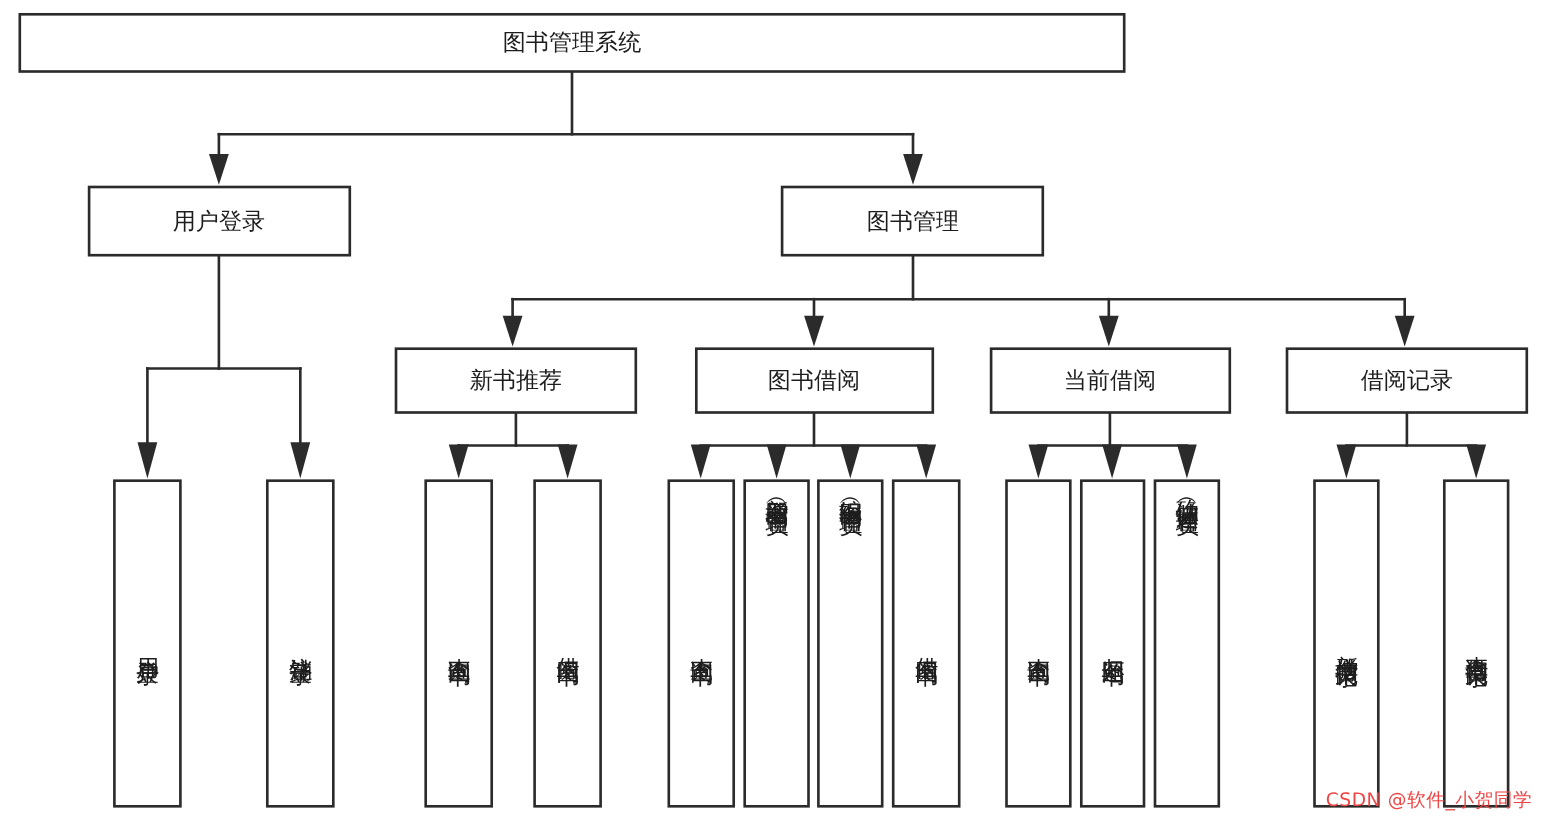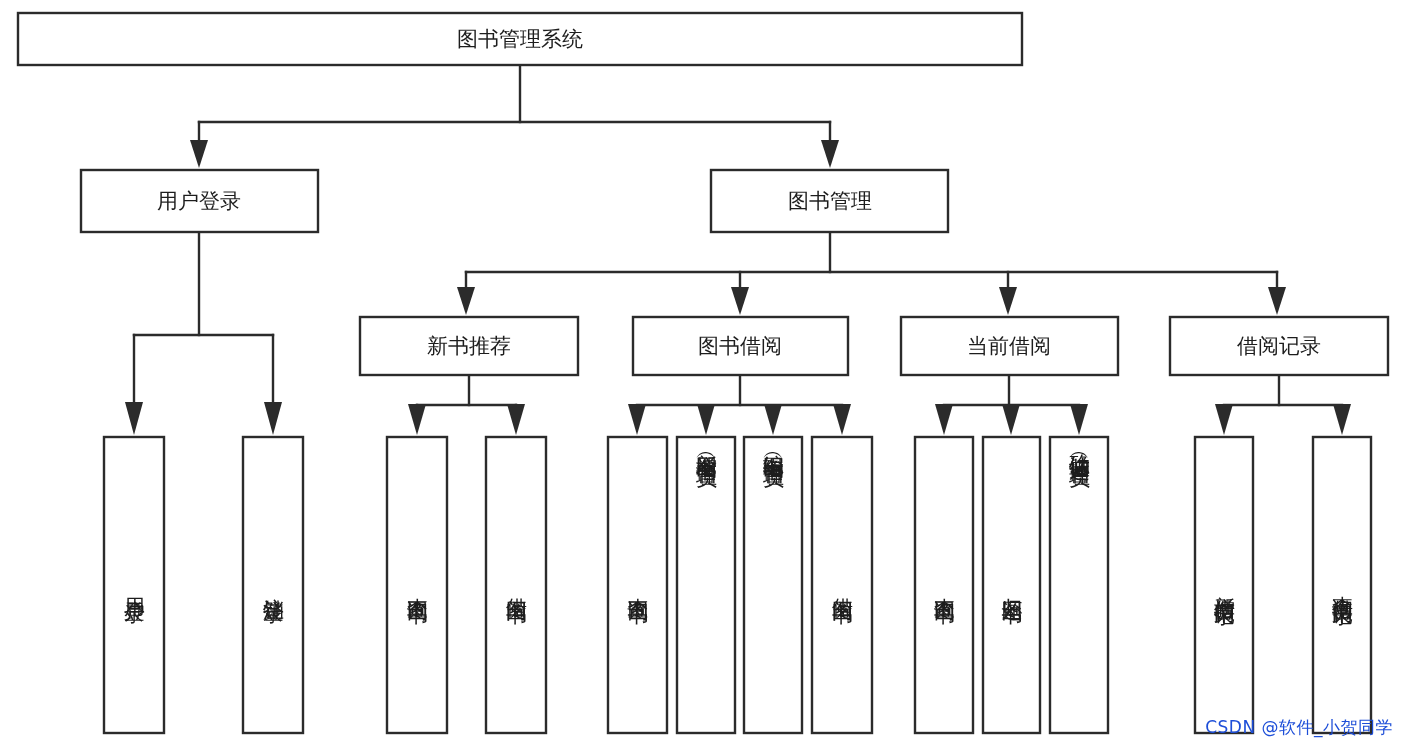--- a/index.html
+++ b/index.html
@@ -66,21 +66,21 @@
     color: #1d1d1d;
     white-space: nowrap;
     text-align: center;
   }
   .watermark {
     position: absolute;
     right: 8px;
     bottom: 8px;
     font-family: "DejaVu Sans", "Liberation Sans", sans-serif;
     font-size: 17px;
-    color: #1d4ed8;
+    color: #ef4444;
     letter-spacing: 0.5px;
     white-space: nowrap;
     margin-top: 37px;
   }
 </style>
 </head>
 <body>
 
 <div id="diagram-root">
 

